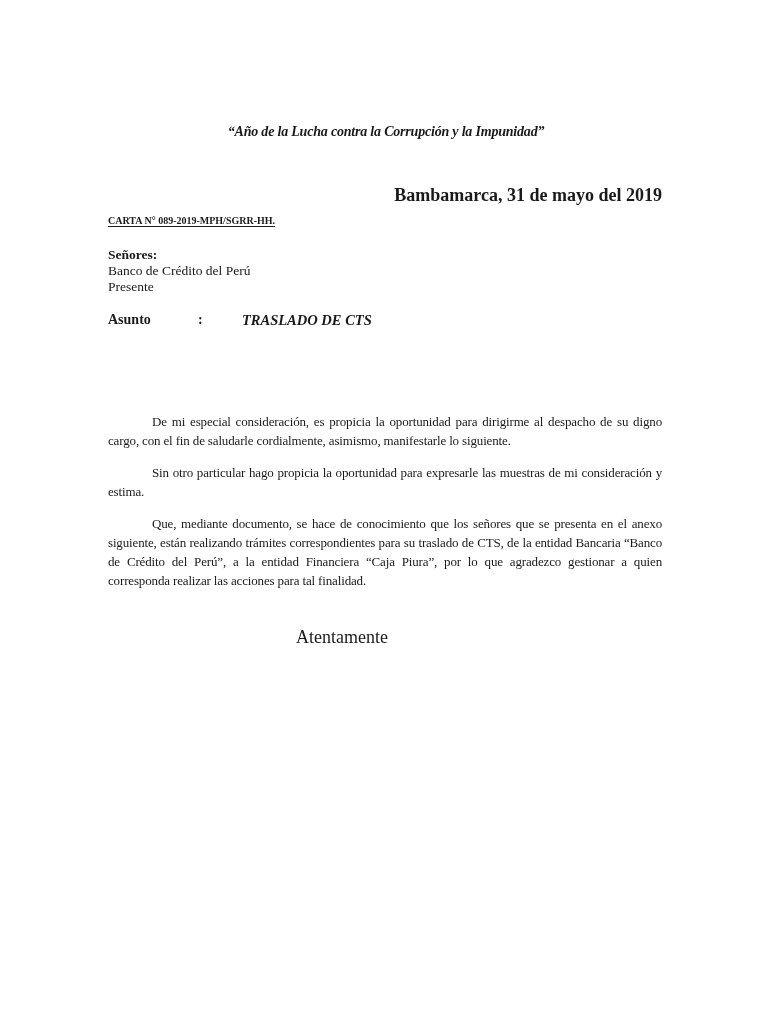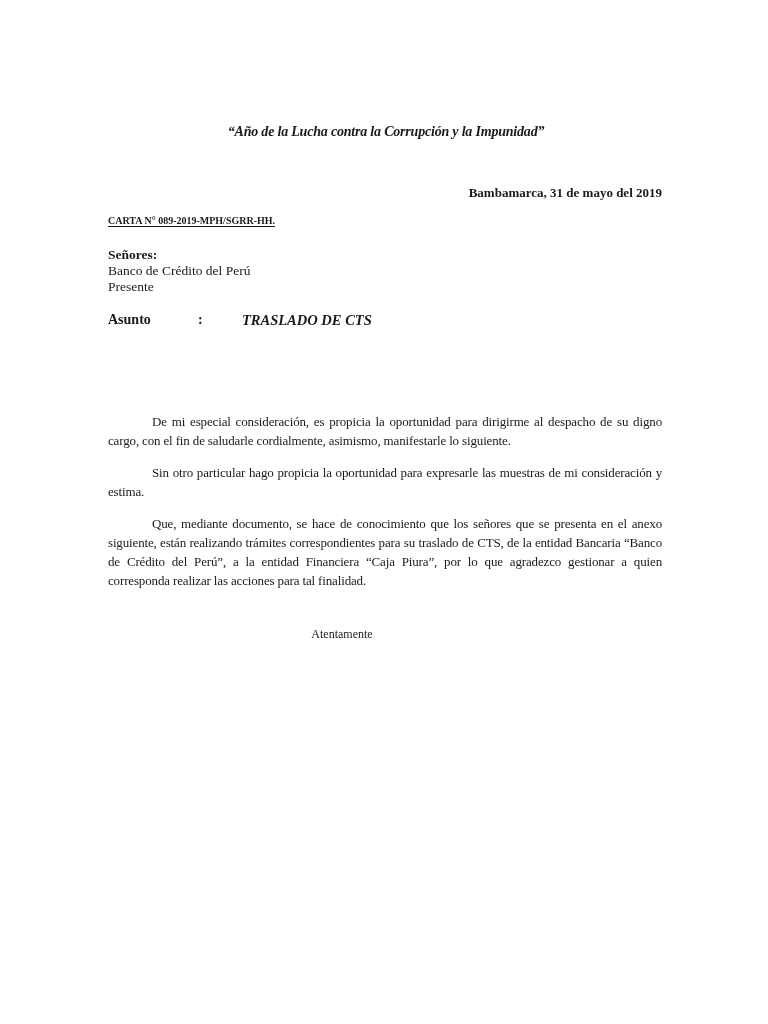--- a/index.html
+++ b/index.html
@@ -30,21 +30,21 @@
       font-style: italic;
       font-weight: bold;
       font-size: 14px;
       letter-spacing: -0.2px;
     }
     .date-line {
       position: absolute;
       top: 185px;
       right: 108px;
       font-weight: bold;
-      font-size: 13px;
+      font-size: 18px;
       text-align: left;
       font-family: Liberation Serif, serif;
     }
     .carta-ref {
       position: absolute;
       top: 215px;
       left: 106px;
       font-weight: bold;
       font-size: 10px;
       text-decoration: underline;
@@ -99,21 +99,21 @@
     .body p {
       margin: 0 0 13px 0;
       text-indent: 44px;
     }
     .closing {
       position: absolute;
       top: 627px;
       left: 0;
       width: 680px;
       text-align: center;
-      font-size: 12px;
+      font-size: 18px;
     }
   </style>
 </head>
 <body>
 
 <div class="page">
 
   <div class="motto">“Año de la Lucha contra la Corrupción y la Impunidad”</div>
 
   <div class="date-line">Bambamarca, 31 de mayo del 2019</div>

